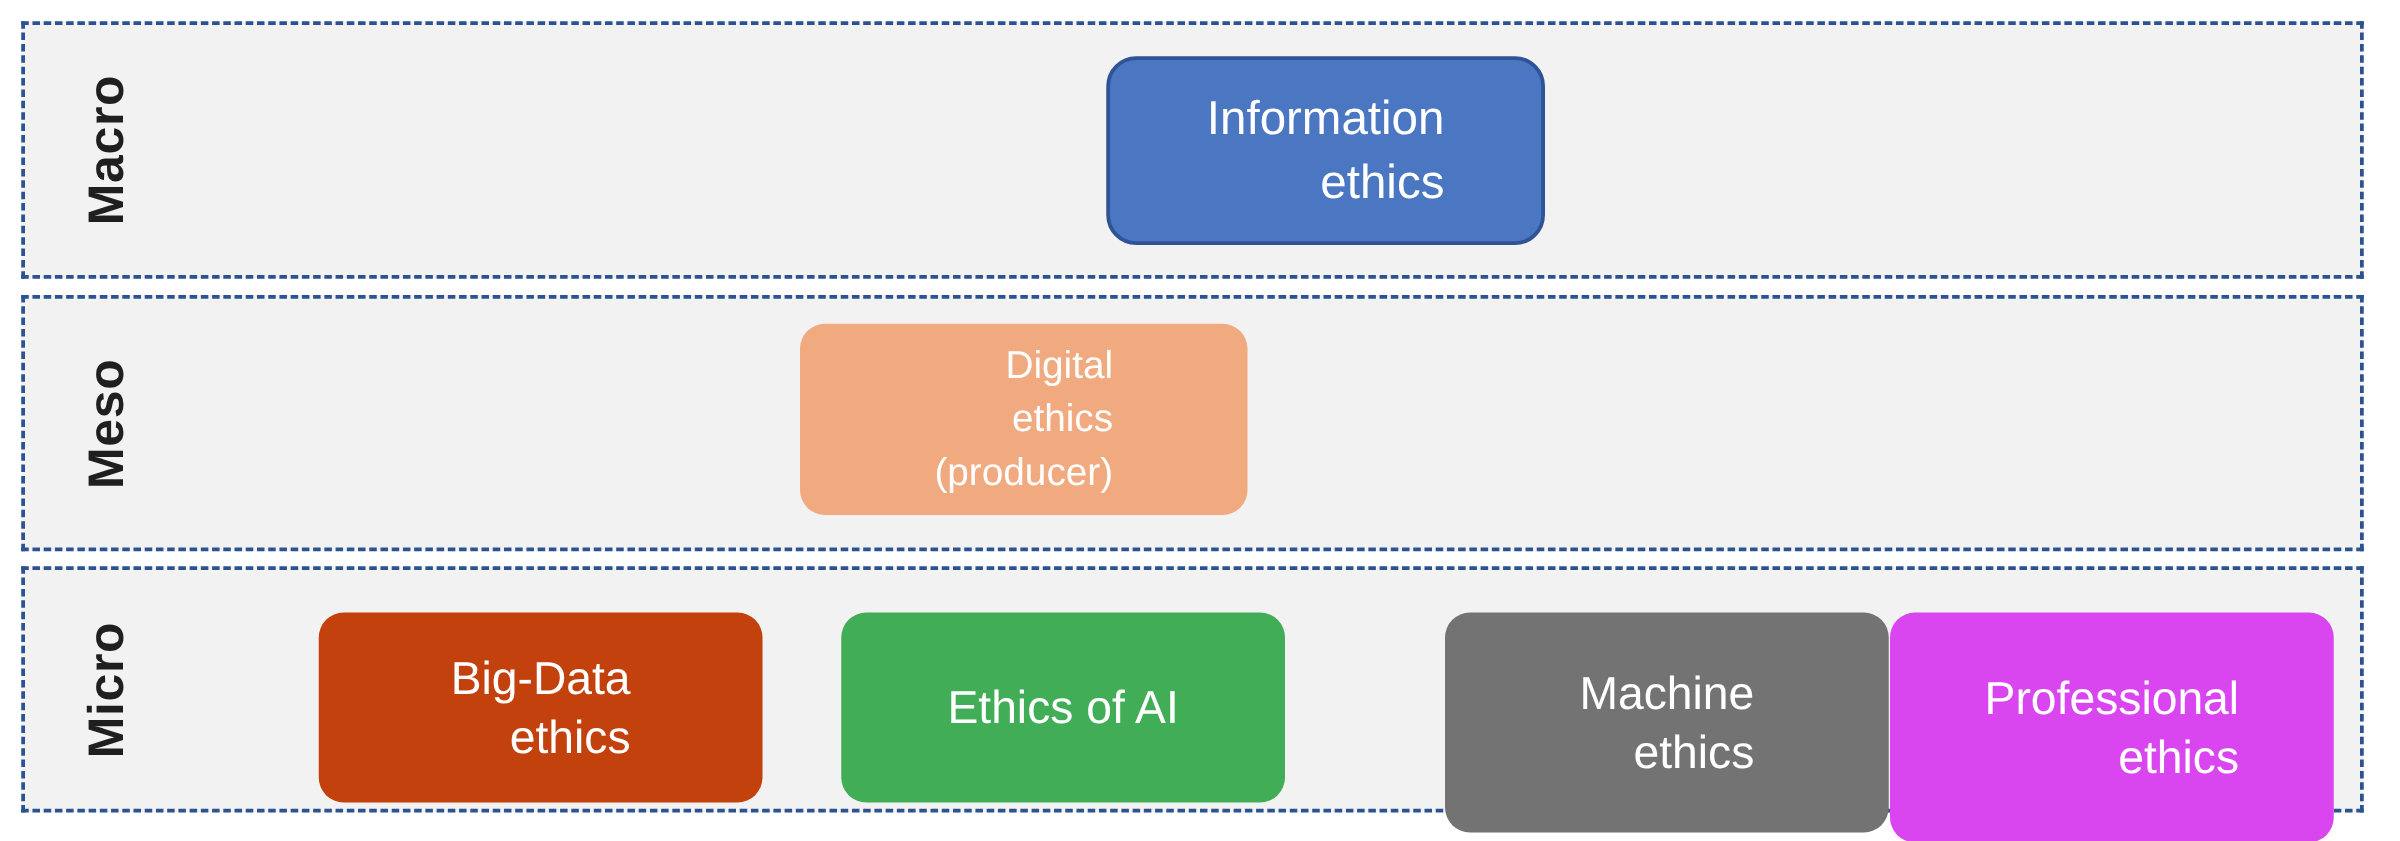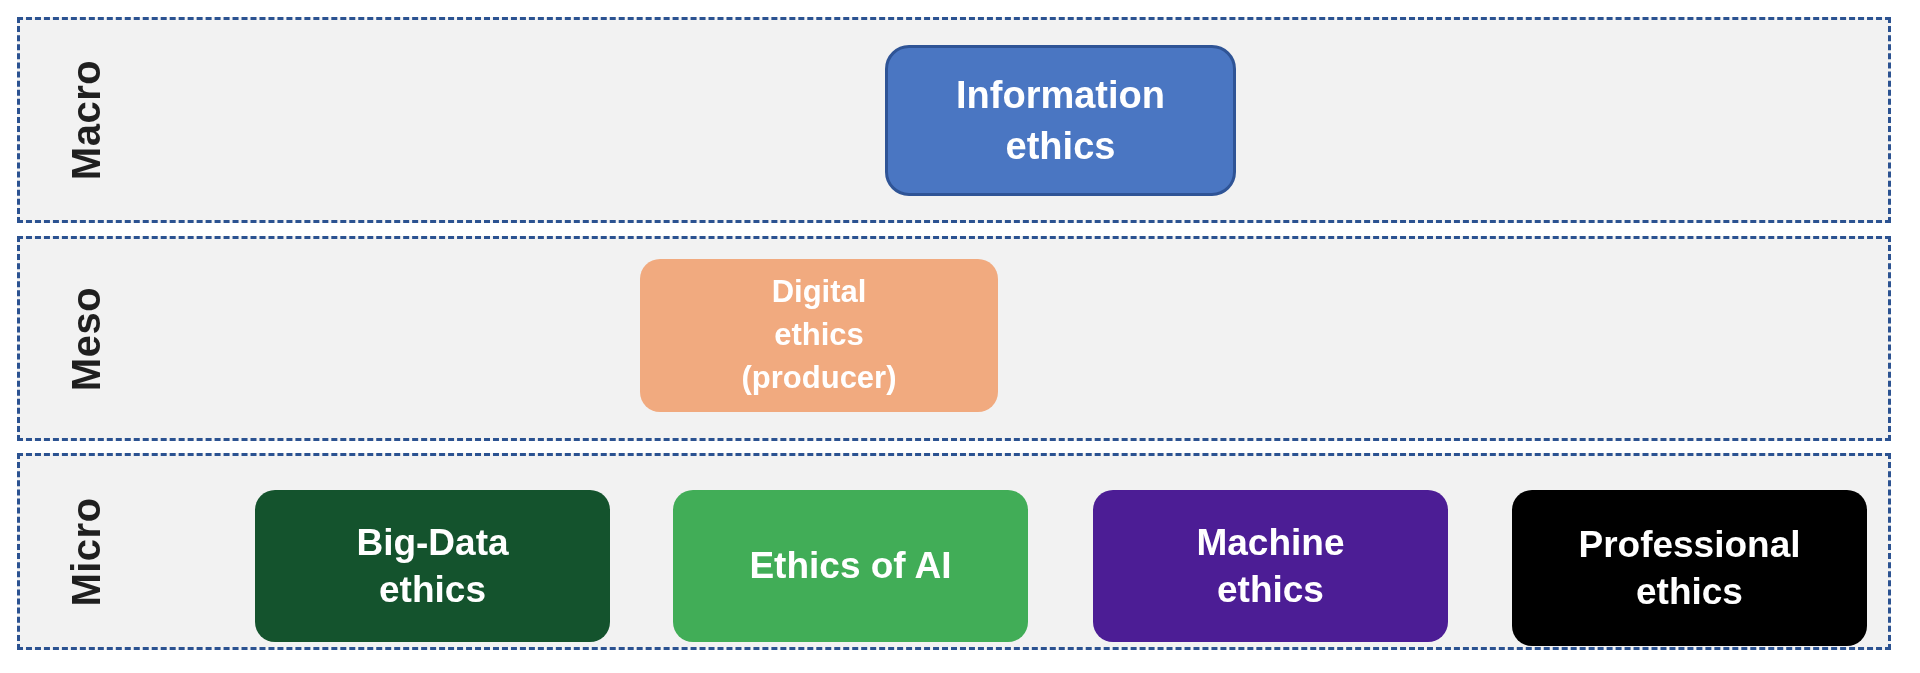--- a/index.html
+++ b/index.html
@@ -32,24 +32,24 @@
     font-size: 40px;
     font-weight: 700;
     color: #1f1f1f;
     letter-spacing: 0.5px;
   }
   .node {
     position: absolute;
     display: flex;
     align-items: center;
     justify-content: center;
-    text-align: center;
+    text-align: right;
     white-space: pre-line;
     color: #ffffff;
-    font-weight: 700;
+    font-weight: 400;
     box-sizing: border-box;
   }
   .node-blue {
     border-radius: 24px;
     border: 3px solid #2f5496;
     font-size: 38px;
     line-height: 1.32;
   }
   .node-orange {
     border-radius: 20px;
@@ -75,22 +75,22 @@
 
   <section class="band" style="top:236px; height:205px;">
     <div class="band-label">Meso</div>
     <div class="node node-orange" style="left: 620px; top: 20px; width: 358px; height: 153px; background-color: rgb(241, 170, 127);">Digital
 ethics
 (producer)</div>
   </section>
 
   <section class="band" style="top:453px; height:197px;">
     <div class="band-label">Micro</div>
-    <div class="node node-green" style="left: 235px; top: 34px; width: 355px; height: 152px; background-color: #14532d;">Big-Data
+    <div class="node node-green" style="left: 235px; top: 34px; width: 355px; height: 152px; background-color: #c2410c;">Big-Data
 ethics</div>
     <div class="node node-green" style="left: 653px; top: 34px; width: 355px; height: 152px; background-color: rgb(65, 173, 87);">Ethics of AI</div>
-    <div class="node node-green" style="left: 1073px; top: 34px; width: 355px; height: 152px; background-color: #4c1d95;">Machine
+    <div class="node node-green" style="left: 1136px; top: 34px; width: 355px; height: 176px; background-color: #737373;">Machine
 ethics</div>
-    <div class="node node-green" style="left: 1492px; top: 34px; width: 355px; height: 156px; background-color: #000000;">Professional
+    <div class="node node-green" style="left: 1492px; top: 34px; width: 355px; height: 184px; background-color: #d946ef;">Professional
 ethics</div>
   </section>
 
 </div>
 
 </body></html>

